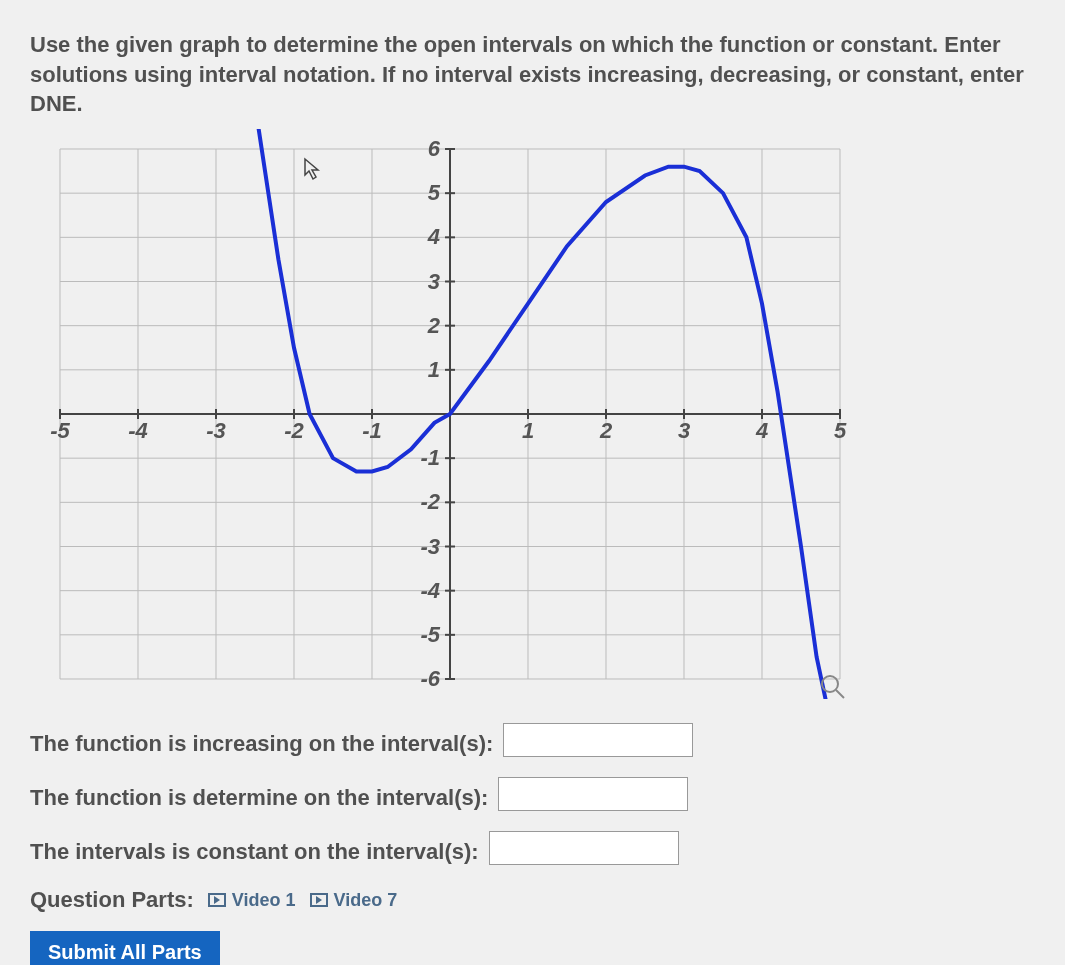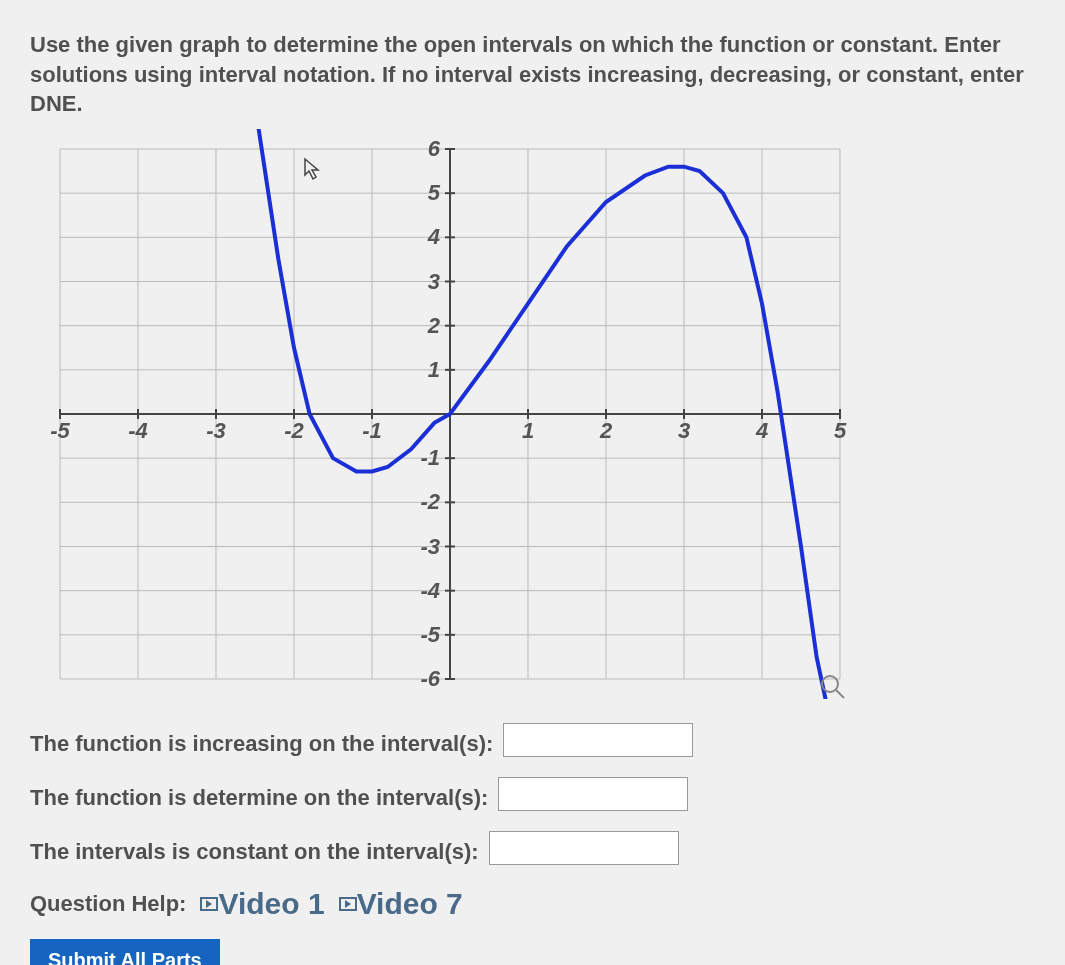--- a/index.html
+++ b/index.html
@@ -48,21 +48,22 @@
     display: flex;
     align-items: center;
     gap: 14px;
   }
   .video-link {
     color: #4a6a8a;
     font-weight: bold;
     text-decoration: none;
     display: inline-flex;
     align-items: center;
-    font-size: 30px;
+    gap: 6px;
+    font-size: 18px;
   }
   .play-box {
     display: inline-block;
     width: 18px;
     height: 14px;
     border: 2px solid #4a6a8a;
     position: relative;
     box-sizing: border-box;
   }
   .play-box::after {
@@ -189,21 +190,21 @@
   <span>The function is determine on the interval(s):</span>
   <input class="answer-input" type="text" style="">
 </div>
 
 <div class="question-line">
   <span>The intervals is constant on the interval(s):</span>
   <input class="answer-input" type="text" style="">
 </div>
 
 <div class="help-line">
-  <span>Question Help:</span>
+  <span>Question Parts:</span>
   <a href="#" class="video-link">
     <span class="play-box"></span>
     <span>Video 1</span>
   </a>
   <a href="#" class="video-link">
     <span class="play-box"></span>
     <span>Video 7</span>
   </a>
 </div>
 

